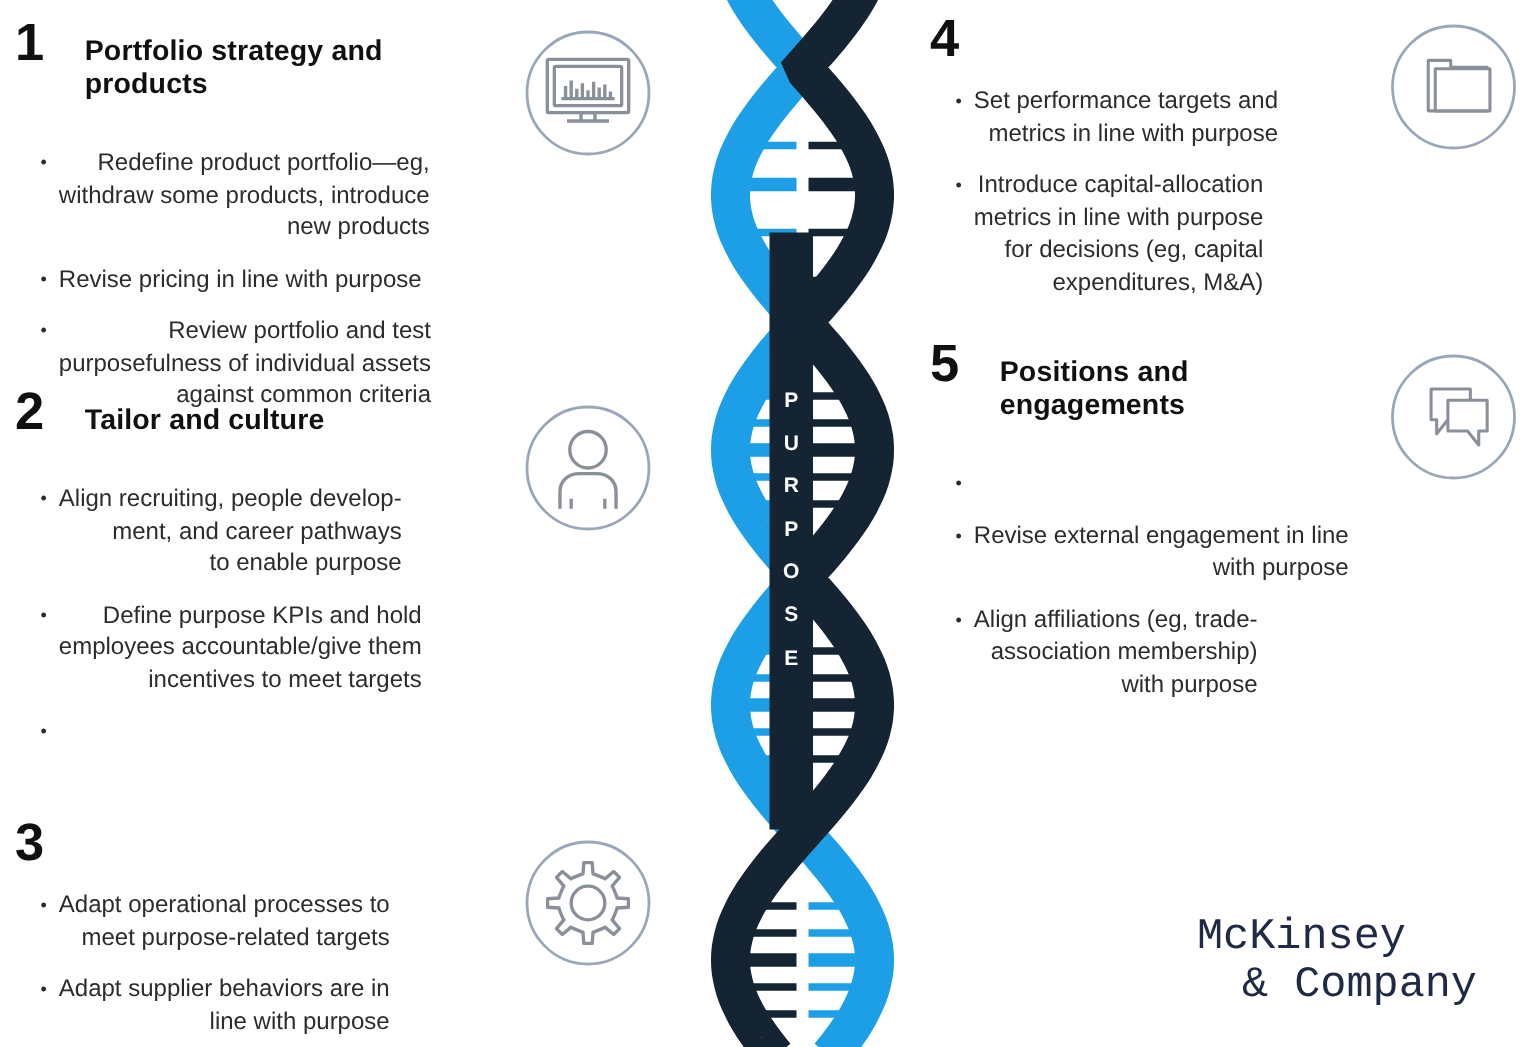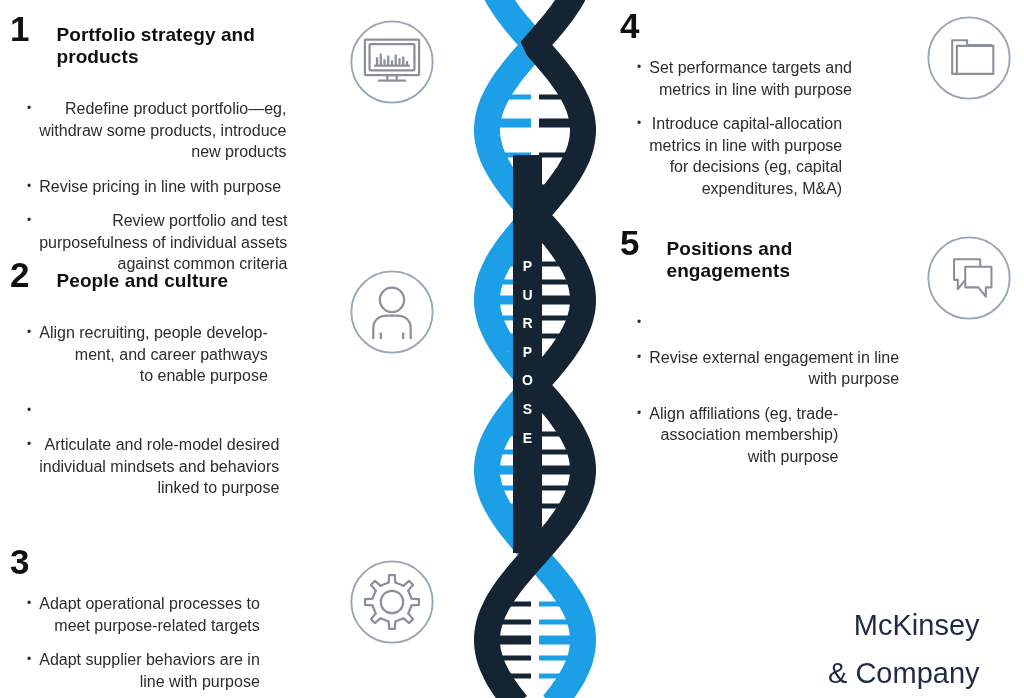--- a/index.html
+++ b/index.html
@@ -21,23 +21,23 @@
   .icon-circle{position:absolute;width:86px;height:86px;}
   #icon-portfolio{left:349px;top:19px;}
   #icon-people{left:349px;top:269px;}
   #icon-processes{left:349px;top:559px;}
   #icon-performance{left:926px;top:15px;}
   #icon-positions{left:926px;top:235px;}
   #helix-svg{position:absolute;left:460px;top:0;width:150px;height:698px;}
   #purpose-word{position:absolute;left:513px;top:252px;width:29px;display:flex;
                 flex-direction:column;align-items:center;color:#ffffff;
                 font-weight:700;font-size:14px;line-height:28.6px;}
-  .logo{position:absolute;left:798px;top:609px;font-family:Liberation Sans, sans-serif;
-        color:#1f2b45;font-size:29px;line-height:32px;text-align:right;}
-  .logo-line2{margin-left:30px;margin-top:16px;}
+  .logo{position:absolute;left:798px;top:609px;font-family:Liberation Mono, monospace;
+        color:#1f2b45;font-size:29px;line-height:32px;}
+  .logo-line2{margin-left:30px;}
 </style>
 </head>
 <body>
 
 <div class="canvas">
 
   <section class="section" id="s1">
     <div class="sec-head">
       <span class="sec-num">1</span>
       <h2 class="sec-title">Portfolio strategy and products</h2>
@@ -58,37 +58,37 @@
           <span class="b-text">Review portfolio and test
 purposefulness of individual assets
 against common criteria</span>
         </li>
     </ul>
   </section>
 
   <section class="section" id="s2">
     <div class="sec-head">
       <span class="sec-num">2</span>
-      <h2 class="sec-title">People and culture</h2>
+      <h2 class="sec-title">Tailor and culture</h2>
     </div>
     <ul class="bullets">
       <li class="bullet">
           <span class="b-marker">•</span>
           <span class="b-text">Align recruiting, people develop-
 ment, and career pathways
 to enable purpose</span>
         </li>
       <li class="bullet">
           <span class="b-marker">•</span>
-        </li>
-      <li class="bullet">
-          <span class="b-marker">•</span>
-          <span class="b-text">Articulate and role-model desired
-individual mindsets and behaviors
-linked to purpose</span>
+          <span class="b-text">Define purpose KPIs and hold
+employees accountable/give them
+incentives to meet targets</span>
+        </li>
+      <li class="bullet">
+          <span class="b-marker">•</span>
         </li>
     </ul>
   </section>
 
   <section class="section" id="s3">
     <div class="sec-head">
       <span class="sec-num">3</span>
     </div>
     <ul class="bullets">
       <li class="bullet">

